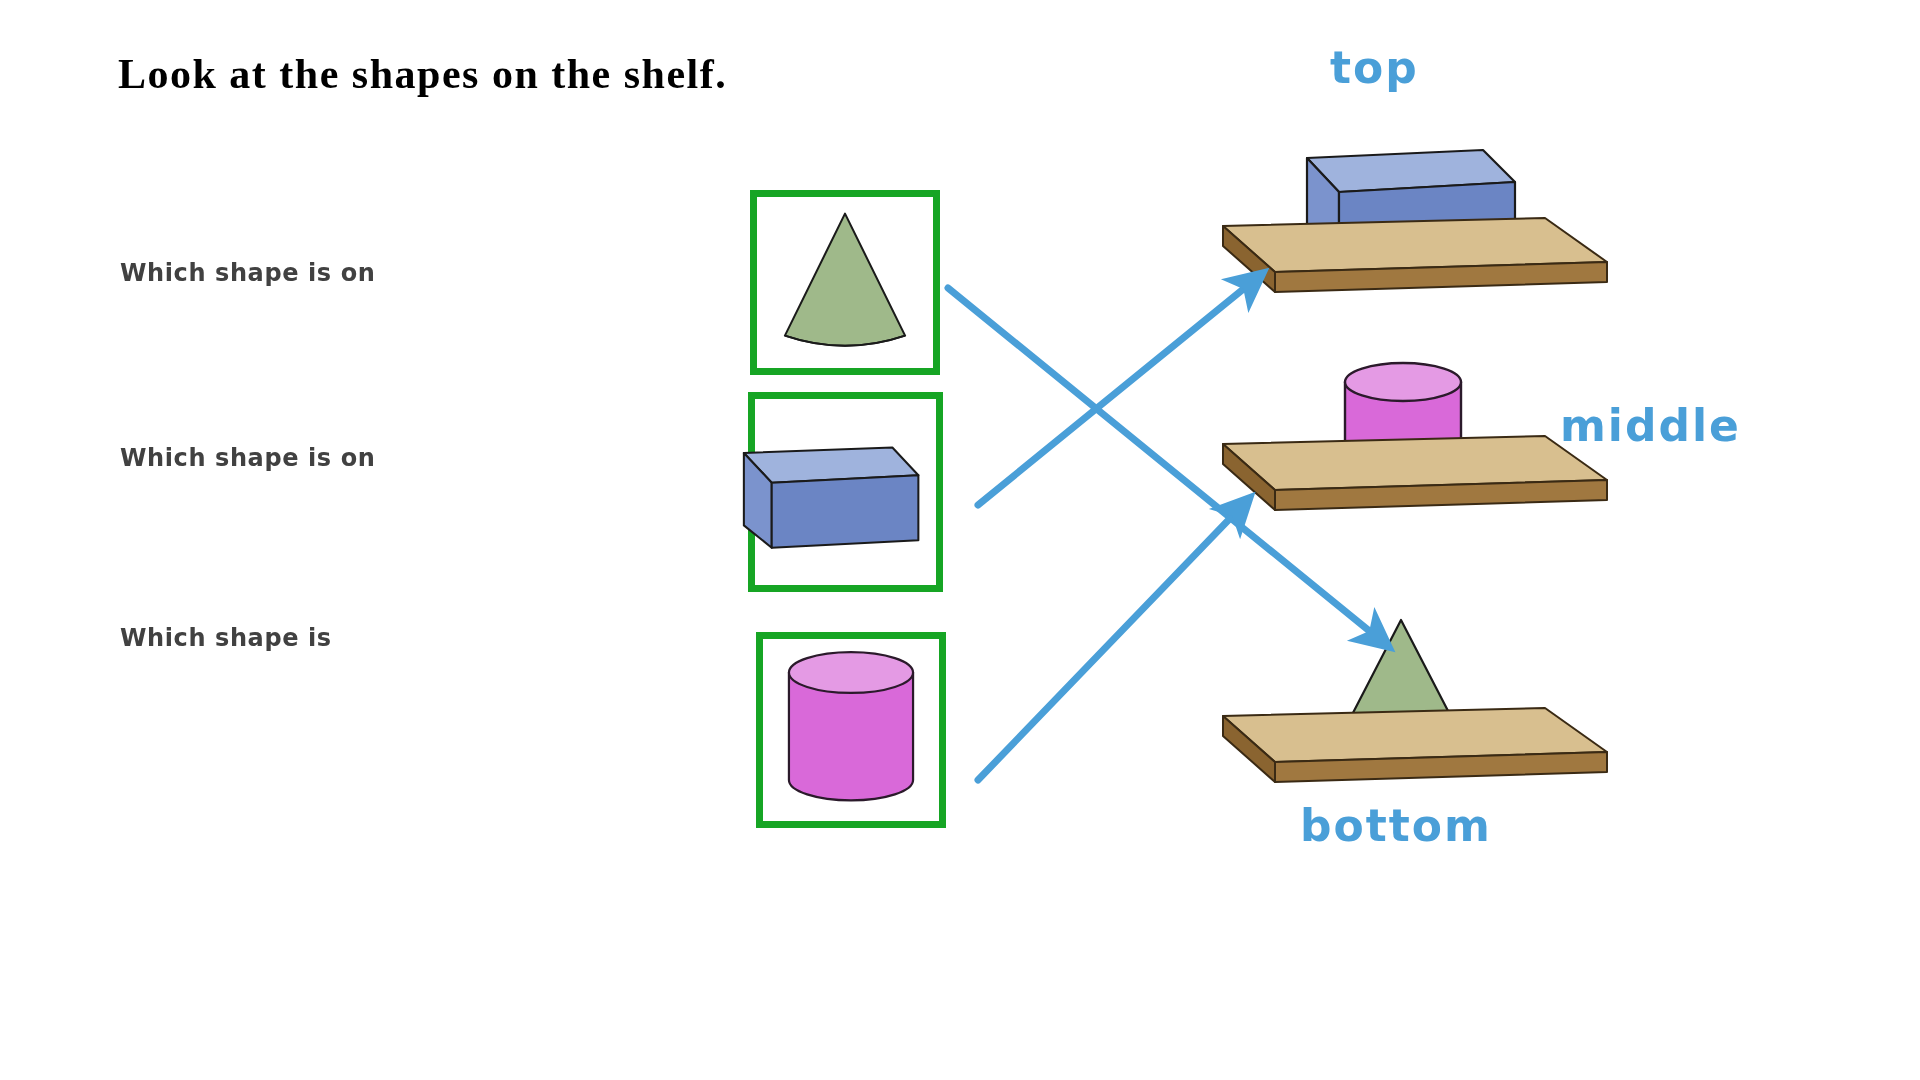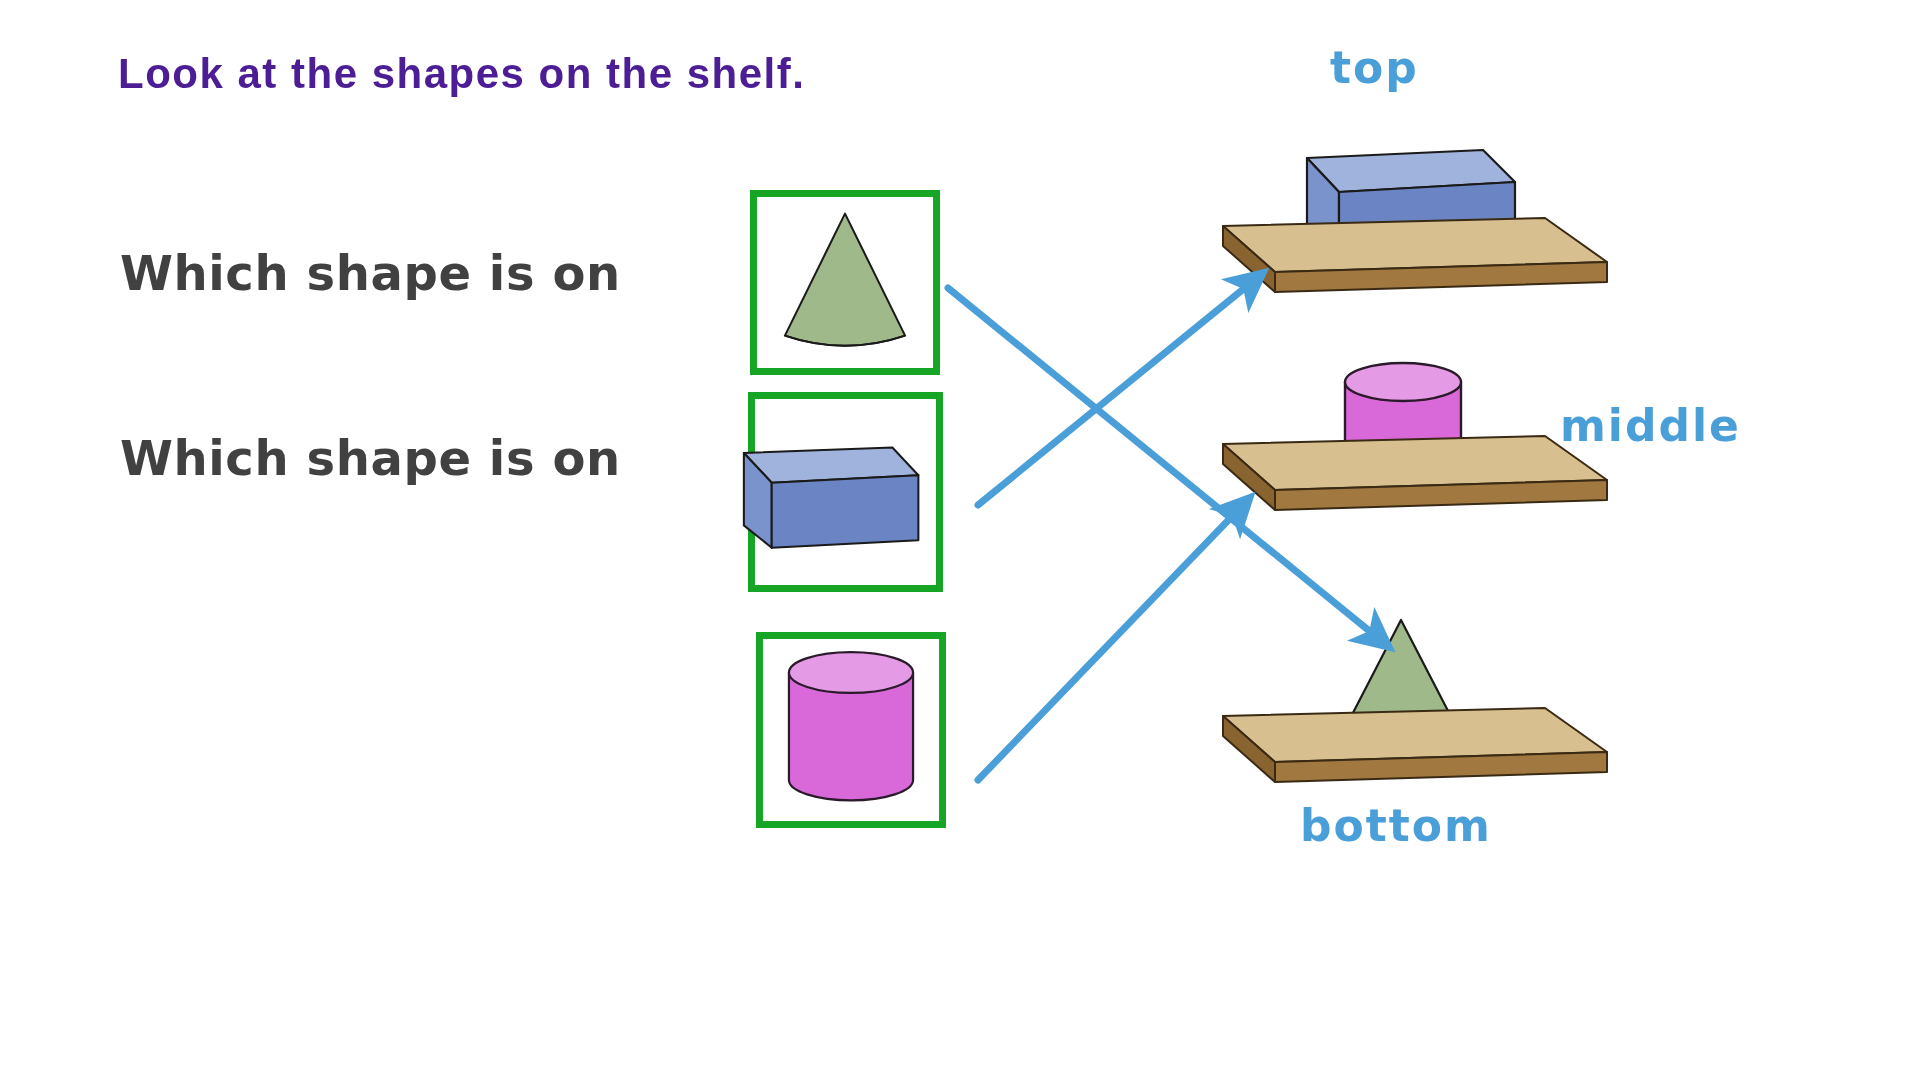--- a/index.html
+++ b/index.html
@@ -12,40 +12,40 @@
     width: 1920px;
     height: 1080px;
     background: #ffffff;
     overflow: hidden;
     font-family: "DejaVu Sans", sans-serif;
   }
 
   
   .hand {
     position: absolute;
-    color: #4c1d95;
-    font-family: Liberation Sans, sans-serif;
+    color: #000000;
+    font-family: Liberation Serif, serif;
     font-weight: 600;
     letter-spacing: 0.5px;
     white-space: nowrap;
   }
 
   #title {
     left: 118px;
     top: 50px;
     font-size: 42px;
     letter-spacing: 1.5px;
   }
 
   .question {
     position: absolute;
     left: 120px;
     color: #414141;
     font-weight: 600;
-    font-size: 48px;
+    font-size: 24px;
     line-height: 56px;
     font-family: "DejaVu Sans", sans-serif;
     letter-spacing: 0.6px;
   }
   #q1 { top: 245px; }
   #q2 { top: 430px; }
   #q3 { top: 610px; }
 
   .qline { display: block; white-space: nowrap; }
 
@@ -122,20 +122,21 @@
 
   <div id="q1" class="question">
     <span class="qline">Which shape is on</span>
   </div>
 
   <div id="q2" class="question">
     <span class="qline">Which shape is on</span>
   </div>
 
   <div id="q3" class="question">
+    <span class="qline">Which shape is</span>
   </div>
 
   <div id="box-cone" class="green-box">
     <svg class="box-svg" viewBox="0 0 190 185">
       <path d="M95 18 L160 150 Q95 172 30 150 Z" fill="#9fb98a" stroke="#1a1a1a" stroke-width="2.2" stroke-linejoin="round"></path>
       <path d="M30 150 Q95 172 160 150" fill="none" stroke="#1a1a1a" stroke-width="2.2"></path>
     </svg>
   </div>
 
   <div id="box-cuboid" class="green-box">

